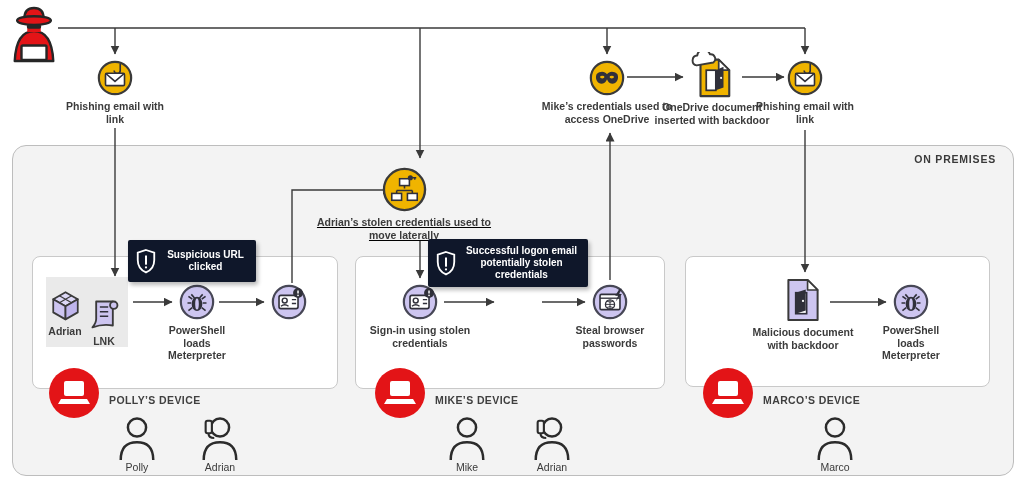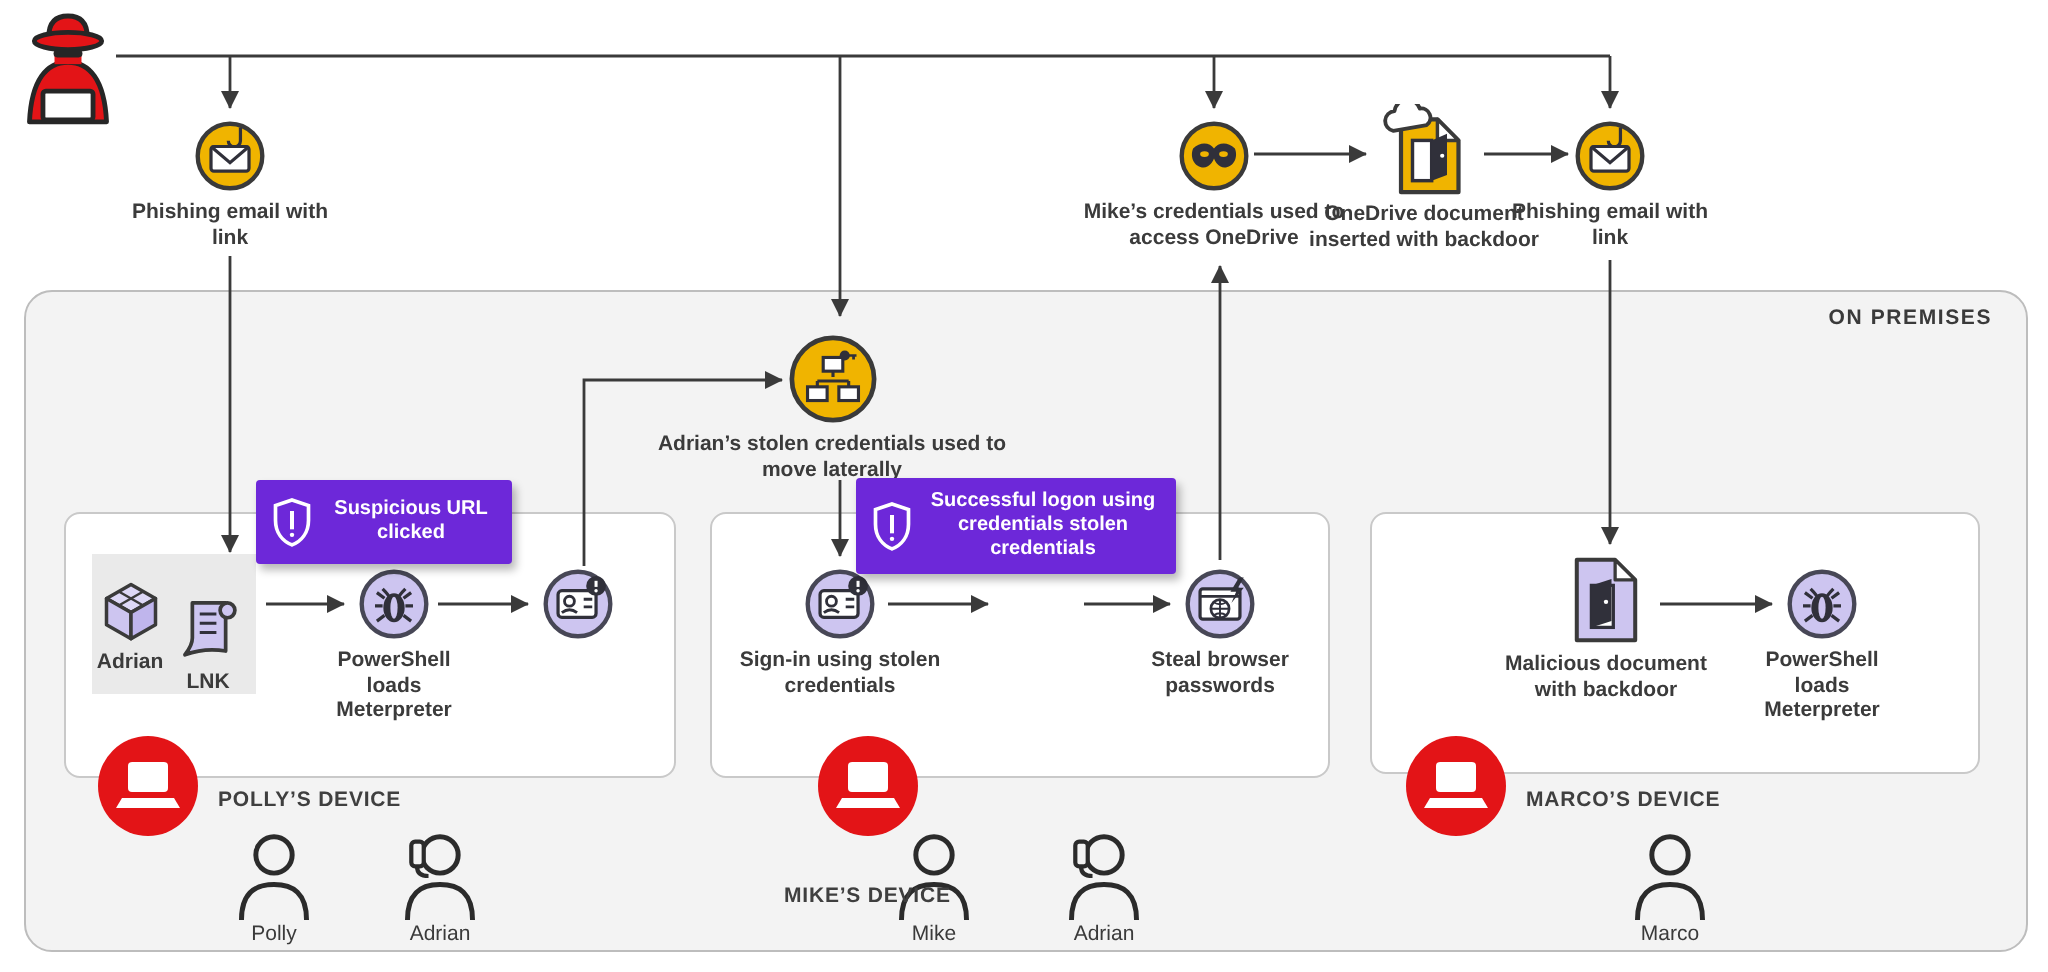--- a/index.html
+++ b/index.html
@@ -8,21 +8,21 @@
   .abs{position:absolute;}
   .zone{position:absolute;left:12px;top:145px;width:1002px;height:331px;
         background:#F3F3F3;border:1.3px solid #BDBDBD;border-radius:14px;box-sizing:border-box;}
   .zone-label{position:absolute;right:28px;top:153px;font-size:10.5px;font-weight:bold;
         color:#3A3A3A;letter-spacing:.8px;}
   .devbox{position:absolute;background:#FFFFFF;border:1.2px solid #C9C9C9;border-radius:8px;box-sizing:border-box;}
   .subbox{position:absolute;left:46px;top:277px;width:82px;height:70px;background:#EAEAEA;}
   .wires{position:absolute;left:0;top:0;z-index:5;pointer-events:none;}
   .node{position:absolute;text-align:center;z-index:6;}
   .node .lbl{margin-top:3px;font-size:10.5px;font-weight:bold;color:#3B3B3B;line-height:1.2;}
-  .badge{position:absolute;z-index:8;background:#6d28d9;border-radius:2px;color:#fff;
+  .badge{position:absolute;z-index:8;background:#0f172a;border-radius:2px;color:#fff;
          display:flex;align-items:center;gap:5px;padding:4px 7px;box-sizing:border-box;
          box-shadow:2px 3px 4px rgba(0,0,0,.28);}
   .badge .btxt{font-size:10px;font-weight:bold;line-height:1.2;text-align:center;flex:1;}
   .devtag{position:absolute;z-index:7;display:flex;align-items:center;gap:9px;}
   .devtag .dlbl{font-size:10.5px;font-weight:bold;color:#3F3F3F;letter-spacing:.4px;margin-top:14px;}
   .person{position:absolute;z-index:6;text-align:center;width:44px;}
   .person .plbl{font-size:10.5px;color:#3A3A3A;margin-top:1px;}
   svg{display:block;margin:0 auto;}
 </style>
 </head>
@@ -197,21 +197,21 @@
         <use href="#i-odoc"></use>
       </svg>
     <div class="lbl">OneDrive document inserted with backdoor</div>
   </div>
   <div class="node" style="left:750px;top:59px;width:110px;">
     <svg width="38" height="38">
         <use href="#i-phish"></use>
       </svg>
     <div class="lbl">Phishing email with link</div>
   </div>
-  <div class="node" style="left:328px;top:166px;width:176px;">
+  <div class="node" style="left:316px;top:166px;width:176px;text-decoration:underline;">
     <svg width="47" height="47">
         <use href="#i-lateral"></use>
       </svg>
     <div class="lbl">Adrian’s stolen credentials used to move laterally</div>
   </div>
 
   <div class="node" style="left:33px;top:287px;width:64px;">
     <svg width="35" height="35">
         <use href="#i-cube"></use>
       </svg>
@@ -264,30 +264,30 @@
   <div class="badge" style="left:128px;top:240px;width:128px;height:42px;">
     <svg width="22" height="26">
         <use href="#i-shield"></use>
       </svg>
     <div class="btxt">Suspicious URL clicked</div>
   </div>
   <div class="badge" style="left:428px;top:239px;width:160px;height:48px;">
     <svg width="22" height="26">
         <use href="#i-shield"></use>
       </svg>
-    <div class="btxt">Successful logon using credentials stolen credentials</div>
+    <div class="btxt">Successful logon email potentially stolen credentials</div>
   </div>
 
   <div class="devtag" style="left:48px;top:367px;">
     <svg width="52" height="52">
         <use href="#i-laptop"></use>
       </svg>
     <div class="dlbl">POLLY’S DEVICE</div>
   </div>
-  <div class="devtag" style="left:392px;top:367px;flex-direction:column;">
+  <div class="devtag" style="left:374px;top:367px;">
     <svg width="52" height="52">
         <use href="#i-laptop"></use>
       </svg>
     <div class="dlbl">MIKE’S DEVICE</div>
   </div>
   <div class="devtag" style="left:702px;top:367px;">
     <svg width="52" height="52">
         <use href="#i-laptop"></use>
       </svg>
     <div class="dlbl">MARCO’S DEVICE</div>

